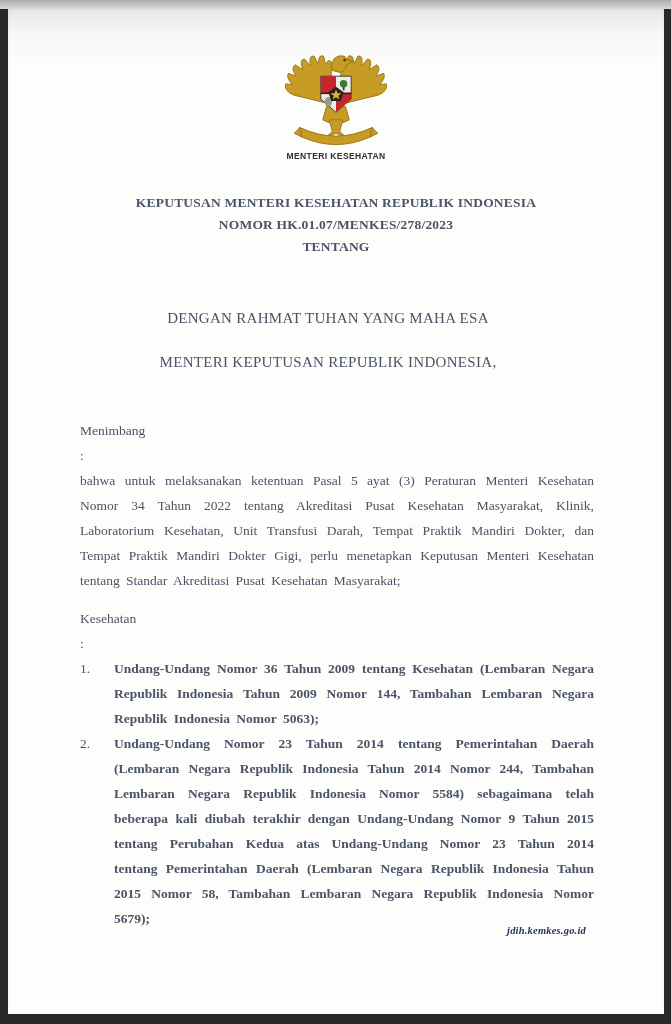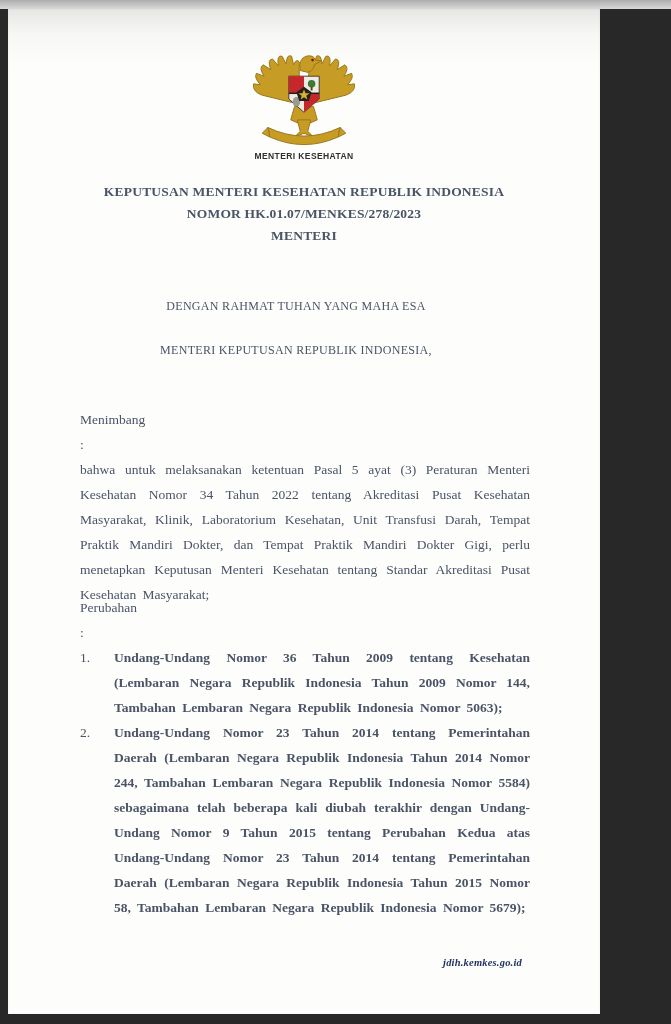--- a/index.html
+++ b/index.html
@@ -6,60 +6,60 @@
   body{
     width:671px;height:1024px;position:relative;overflow:hidden;
     background:#282828;
     font-family:"Liberation Serif","DejaVu Serif",serif;
   }
   .top-strip{
     position:absolute;top:0;left:0;right:0;height:9px;
     background:linear-gradient(180deg,#adadad,#d9d9d9);
   }
   .page{
-    position:absolute;left:8px;top:9px;width:592px;height:1005px;
+    position:absolute;left:8px;top:9px;width:656px;height:1005px;
     background:linear-gradient(180deg,#e6e6e5 0px,#f7f7f5 26px,#fdfdfc 60px,#fdfdfc 100%);
     box-shadow:inset 0 0 2px rgba(0,0,0,.08);
   }
-  .doc-text{color:#4a5466;}
+  .doc-text{color:#4a5466;margin-top:11px;}
   .emblem-block{
     position:absolute;top:40px;left:0;right:0;text-align:center;
   }
   .emblem-block svg{display:block;margin:0 auto;}
   .ministry-lines{
     margin-top:2px;
     font-family:"Liberation Sans","DejaVu Sans",sans-serif;
     font-weight:bold;font-size:8.5px;line-height:10px;letter-spacing:.4px;
     color:#2f2f30;
   }
   .title-block{
     position:absolute;top:172px;left:40px;right:40px;
     text-align:center;font-weight:bold;font-size:13.5px;line-height:22px;
     letter-spacing:.2px;
   }
   .caps-line{
     position:absolute;left:24px;right:40px;text-align:center;
-    font-size:12px;letter-spacing:.3px;
+    font-size:15px;letter-spacing:.3px;
   }
   .invocation{top:290px;}
   .authority{top:334px;}
   .clause{
     position:absolute;left:72px;right:70px;display:flex;
     font-size:13.5px;line-height:25px;flex-direction:column;
   }
   .clause-menimbang{top:398px;}
   .clause-mengingat{top:586px;}
   .clause-label{width:86px;flex:0 0 auto;}
   .clause-colon{width:14px;flex:0 0 auto;}
   .clause-body{flex:1 1 auto;text-align:justify;word-spacing:3px;}
   .legal-item{display:flex;}
   .item-num{width:34px;flex:0 0 auto;}
   .item-body{flex:1 1 auto;text-align:justify;word-spacing:3px;font-weight:bold;}
   .page-footer{
-    position:absolute;top:948px;right:78px;
+    position:absolute;top:916px;right:78px;
     font-size:10.5px;font-weight:bold;font-style:italic;
     color:#22335f;letter-spacing:.2px;
   }
 </style>
 </head>
 <body>
 
 <div class="top-strip"></div>
 
 <div class="page">
@@ -97,34 +97,34 @@
       <path d="M60,42 L61.6,46 L65.8,46 L62.4,48.6 L63.6,52.6 L60,50.2 L56.4,52.6 L57.6,48.6 L54.2,46 L58.4,46 Z" fill="#d8b32e"></path>
     </svg>
     <div class="ministry-lines">
       <div>MENTERI KESEHATAN</div>
     </div>
   </div>
 
   <div class="title-block doc-text">
     <div>KEPUTUSAN MENTERI KESEHATAN REPUBLIK INDONESIA</div>
     <div>NOMOR HK.01.07/MENKES/278/2023</div>
-    <div>MENTERI</div>
+    <div>TENTANG</div>
   </div>
 
   <div class="caps-line invocation doc-text">DENGAN RAHMAT TUHAN YANG MAHA ESA</div>
   <div class="caps-line authority doc-text">MENTERI KEPUTUSAN REPUBLIK INDONESIA,</div>
 
   <div class="clause clause-menimbang doc-text">
     <div class="clause-label">Menimbang</div>
     <div class="clause-colon">:</div>
     <div class="clause-body">bahwa untuk melaksanakan ketentuan Pasal 5 ayat (3) Peraturan Menteri Kesehatan Nomor 34 Tahun 2022 tentang Akreditasi Pusat Kesehatan Masyarakat, Klinik, Laboratorium Kesehatan, Unit Transfusi Darah, Tempat Praktik Mandiri Dokter, dan Tempat Praktik Mandiri Dokter Gigi, perlu menetapkan Keputusan Menteri Kesehatan tentang Standar Akreditasi Pusat Kesehatan Masyarakat;</div>
   </div>
 
   <div class="clause clause-mengingat doc-text">
-    <div class="clause-label">Perubahan</div>
+    <div class="clause-label">Kesehatan</div>
     <div class="clause-colon">:</div>
     <div class="clause-body" style="word-spacing:0;">
       <div class="legal-item">
         <div class="item-num">1.</div>
         <div class="item-body">Undang-Undang Nomor 36 Tahun 2009 tentang Kesehatan (Lembaran Negara Republik Indonesia Tahun 2009 Nomor 144, Tambahan Lembaran Negara Republik Indonesia Nomor 5063);</div>
       </div>
       <div class="legal-item">
         <div class="item-num">2.</div>
         <div class="item-body">Undang-Undang Nomor 23 Tahun 2014 tentang Pemerintahan Daerah (Lembaran Negara Republik Indonesia Tahun 2014 Nomor 244, Tambahan Lembaran Negara Republik Indonesia Nomor 5584) sebagaimana telah beberapa kali diubah terakhir dengan Undang-Undang Nomor 9 Tahun 2015 tentang Perubahan Kedua atas Undang-Undang Nomor 23 Tahun 2014 tentang Pemerintahan Daerah (Lembaran Negara Republik Indonesia Tahun 2015 Nomor 58, Tambahan Lembaran Negara Republik Indonesia Nomor 5679);</div>
       </div>

